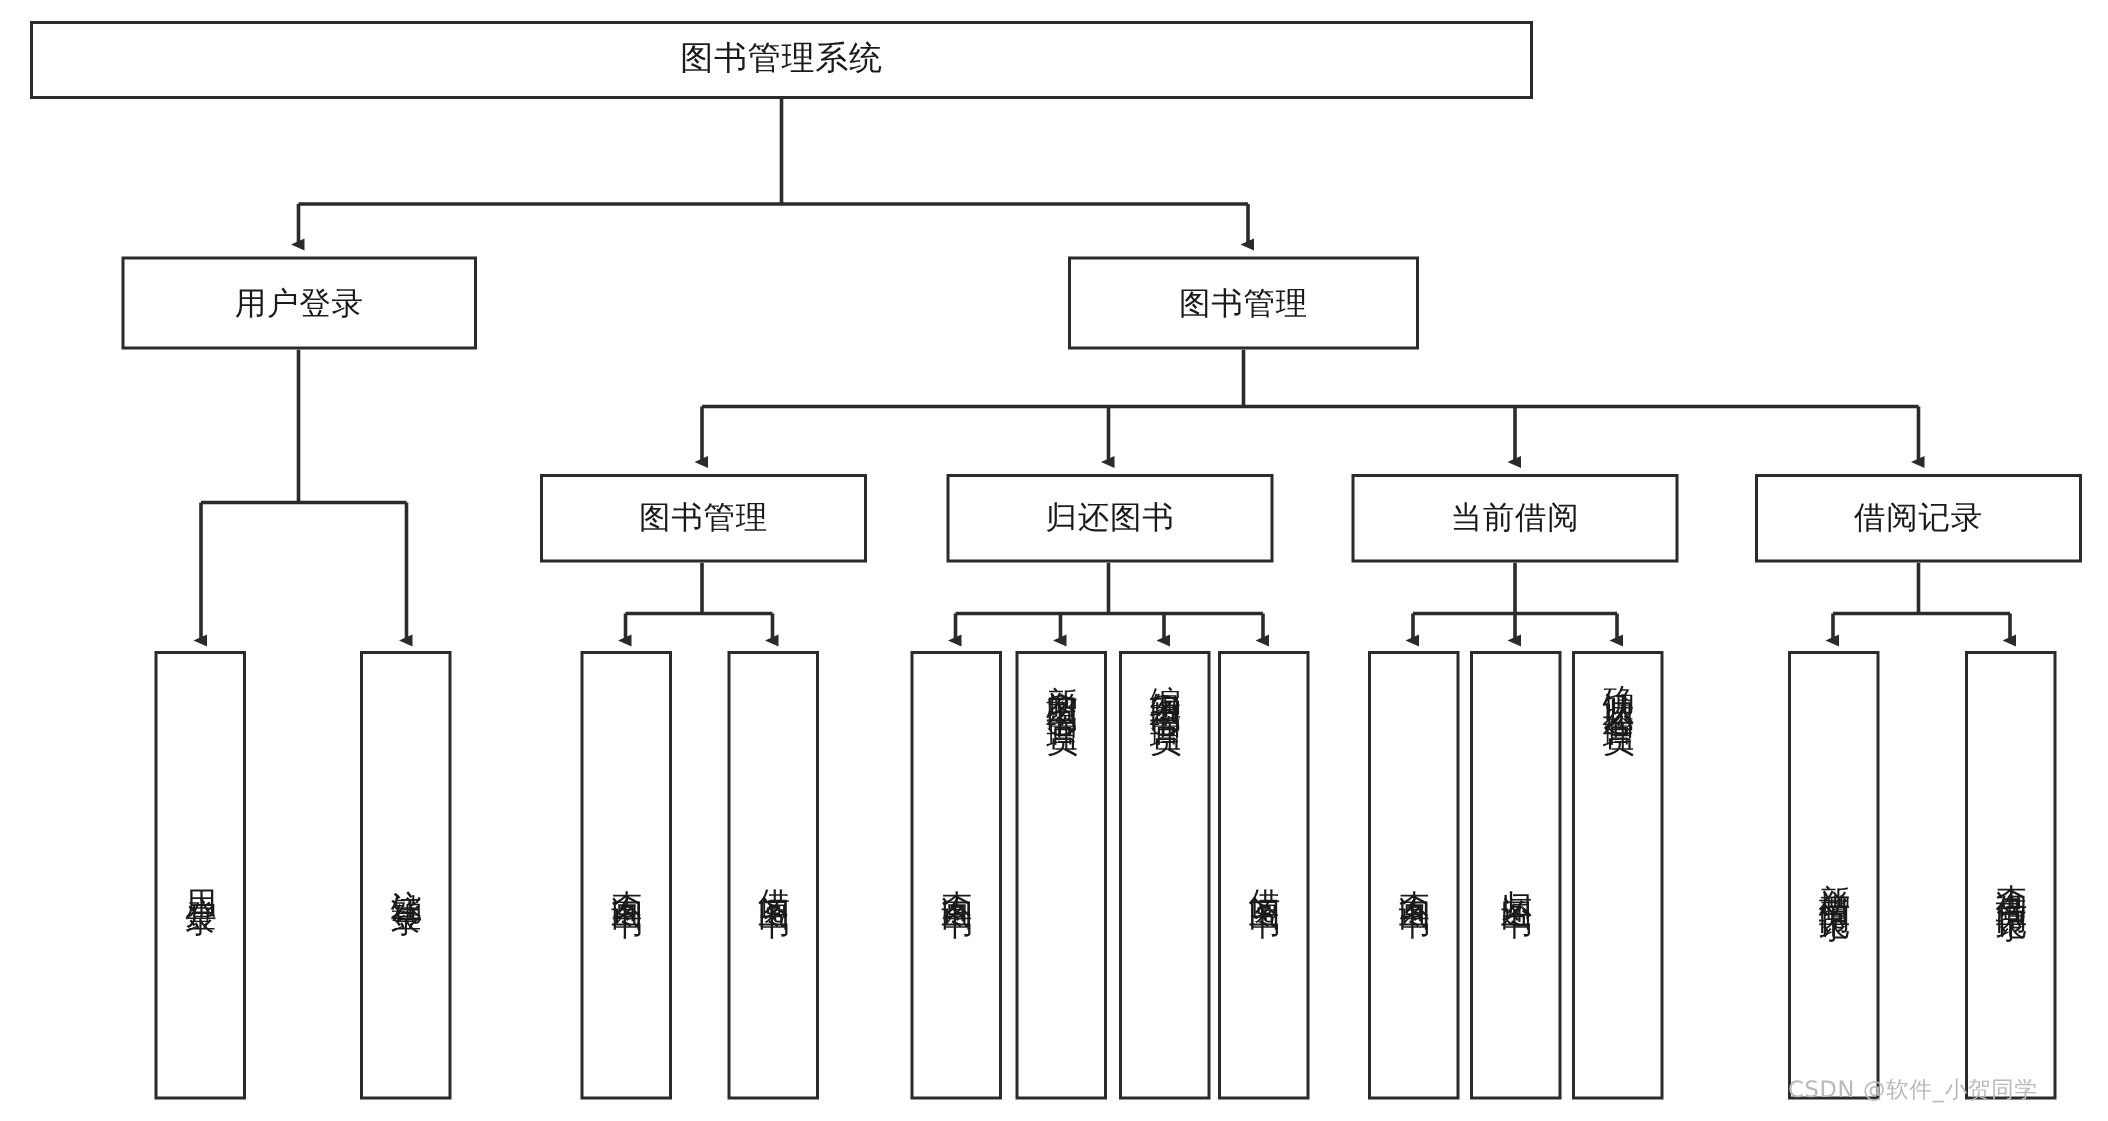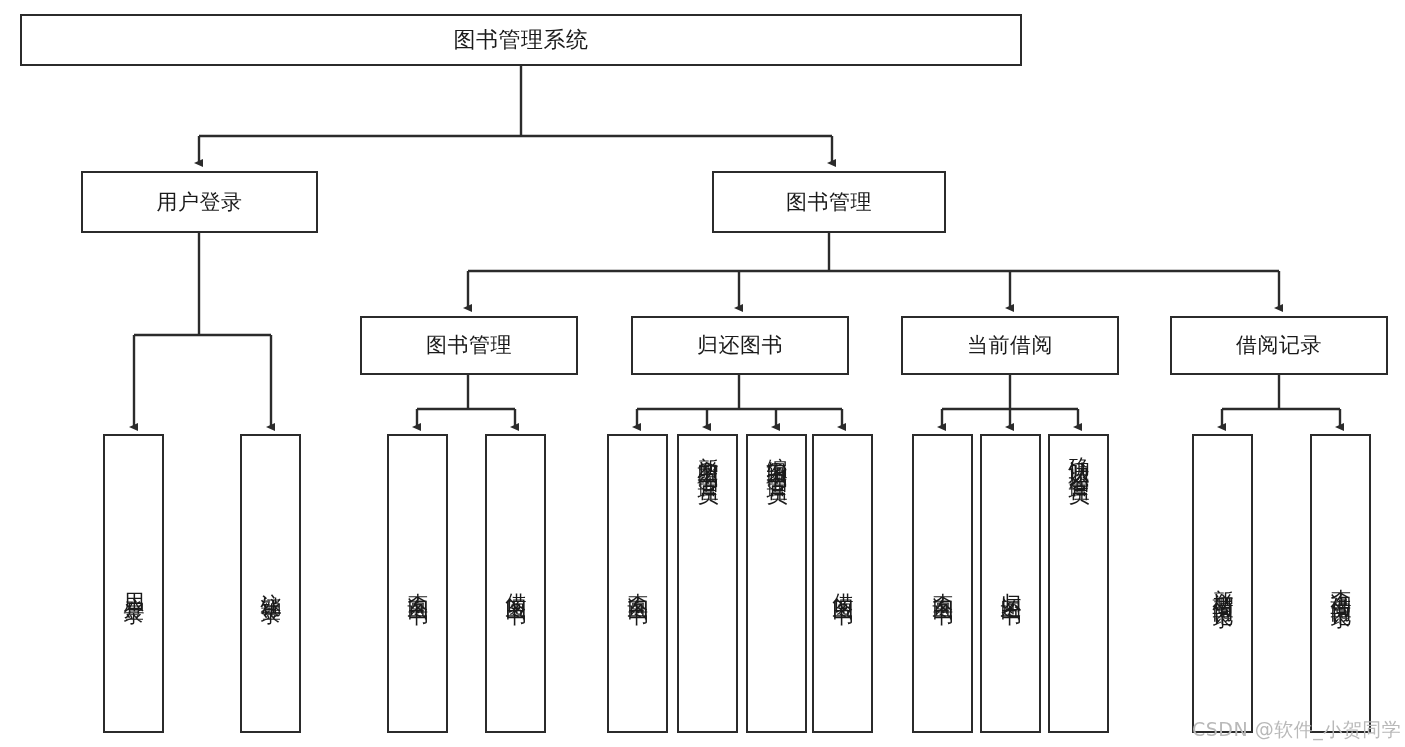--- a/index.html
+++ b/index.html
@@ -65,21 +65,21 @@
     text-align: center;
     max-height: 100%;
   }
   
   .node.vert.long {
     align-items: flex-start;
     padding-top: 4px;
   }
   .watermark {
     position: absolute;
-    font-size: 19px;
+    font-size: 15px;
     color: #b9b9b9;
     white-space: nowrap;
     z-index: 5;
     letter-spacing: 0.5px;
   }
 </style>
 </head>
 <body>
 
 <div id="canvas">

